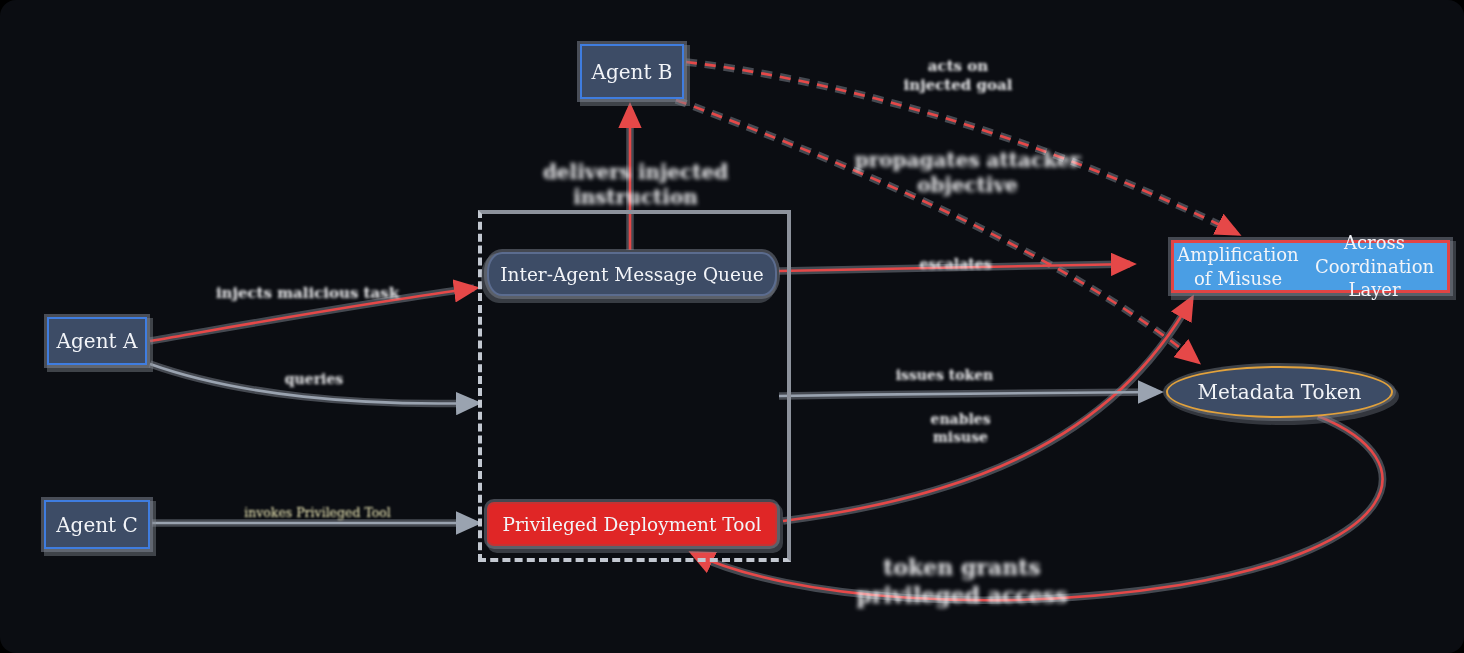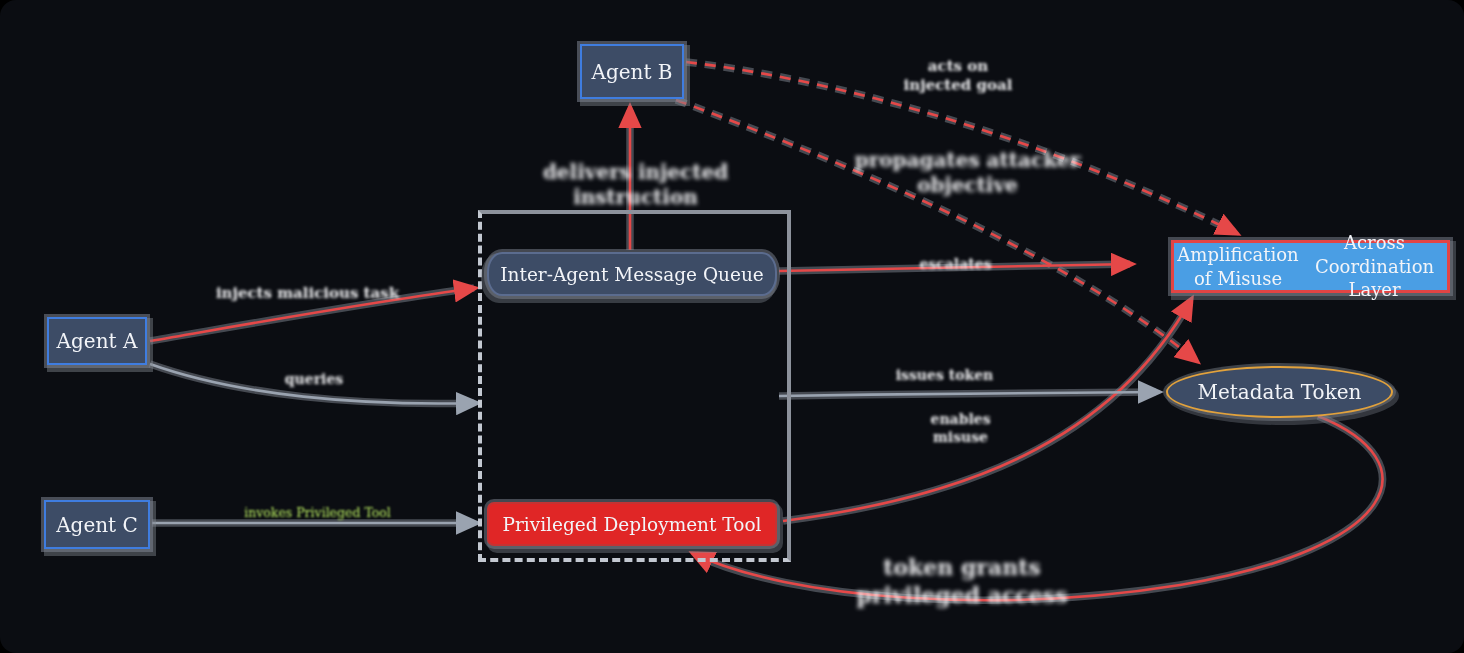--- a/index.html
+++ b/index.html
@@ -14,21 +14,21 @@
        box-shadow:0 0 0 3px rgba(126,132,143,.5),3px 4px 0 3px rgba(126,132,143,.4);}
   .amp{background:#4a9ee4;border:3px solid #e24444;font-size:18px;line-height:1.32;
        box-shadow:0 0 0 3px rgba(126,132,143,.5),3px 4px 0 3px rgba(126,132,143,.4);}
   .ellipse{background:#3d4c66;border:2px solid #e2a23c;border-radius:50%;font-size:20px;
        box-shadow:0 0 0 3px rgba(126,132,143,.45),3px 4px 0 3px rgba(126,132,143,.35);}
   .subgraph{position:absolute;left:478px;top:210px;width:313px;height:352px;box-sizing:border-box;
        border-top:4px solid #8d929c;border-right:4px solid #8d929c;
        border-left:4px dashed #c3c8d1;border-bottom:4px dashed #c3c8d1;}
   .elabel{position:absolute;font-weight:bold;color:#f4f4f6;filter:blur(2px);text-align:center;line-height:1.25;}
   .elabel.sm{filter:blur(1.6px);}
-  .elabel.gray{color:#bef264;font-weight:normal;filter:blur(0.8px);}
+  .elabel.gray{color:#fef9c3;font-weight:normal;filter:blur(0.8px);}
 </style>
 </head>
 <body>
 
 <div class="canvas">
 
   <svg class="edges">
     <defs>
       <marker id="ar" markerWidth="11" markerHeight="9" refX="8.5" refY="4.5" orient="auto">
         <path d="M0,0 L10,4.5 L0,9 z" fill="#e54848"></path>

